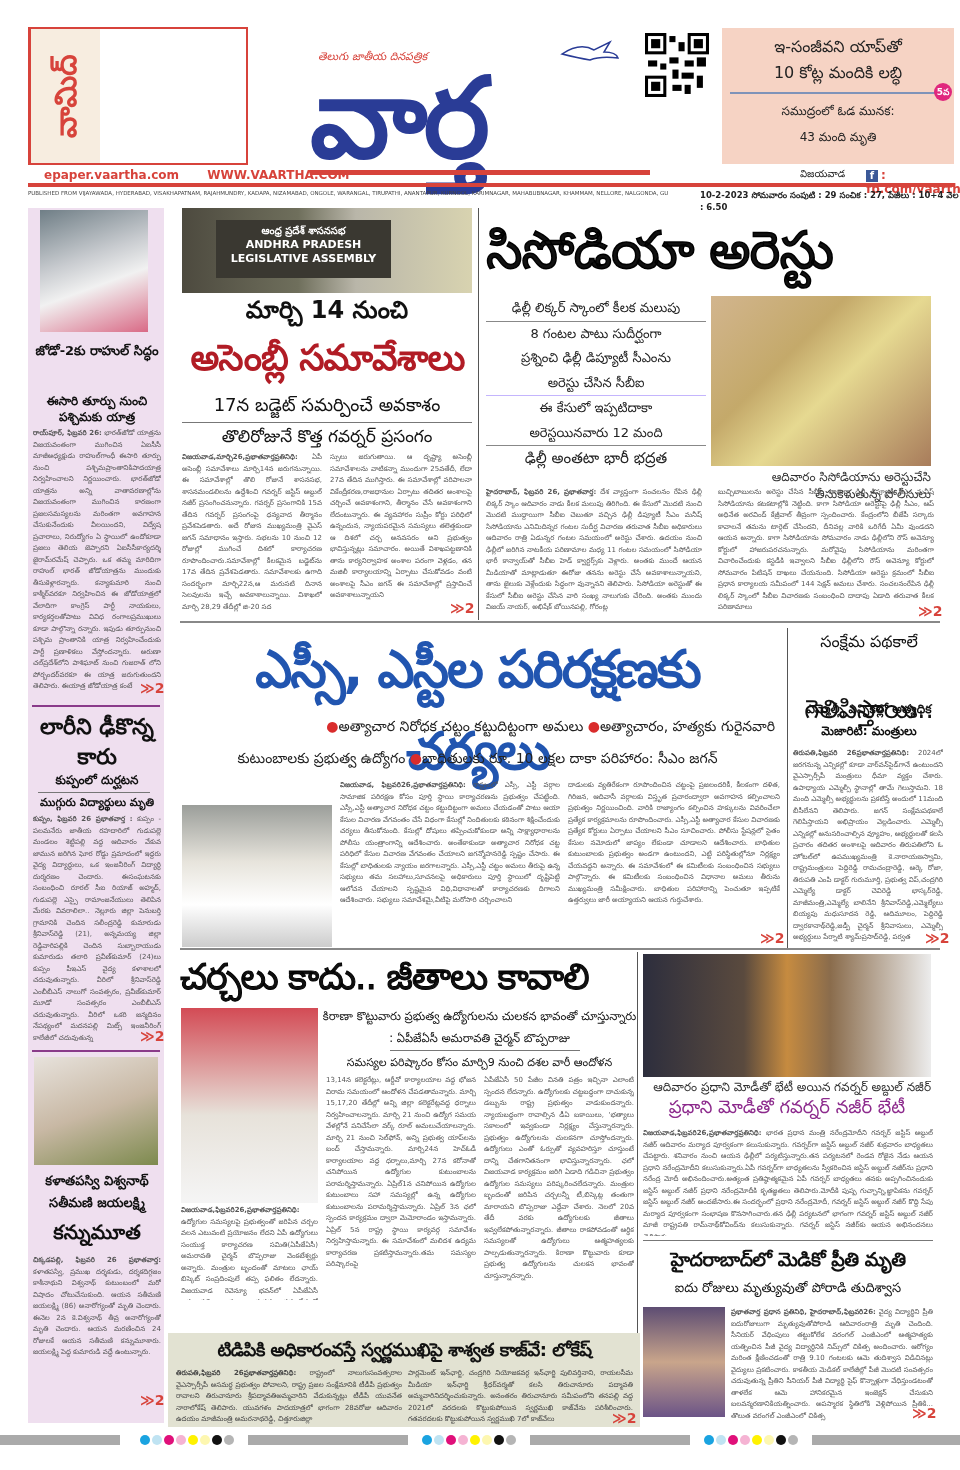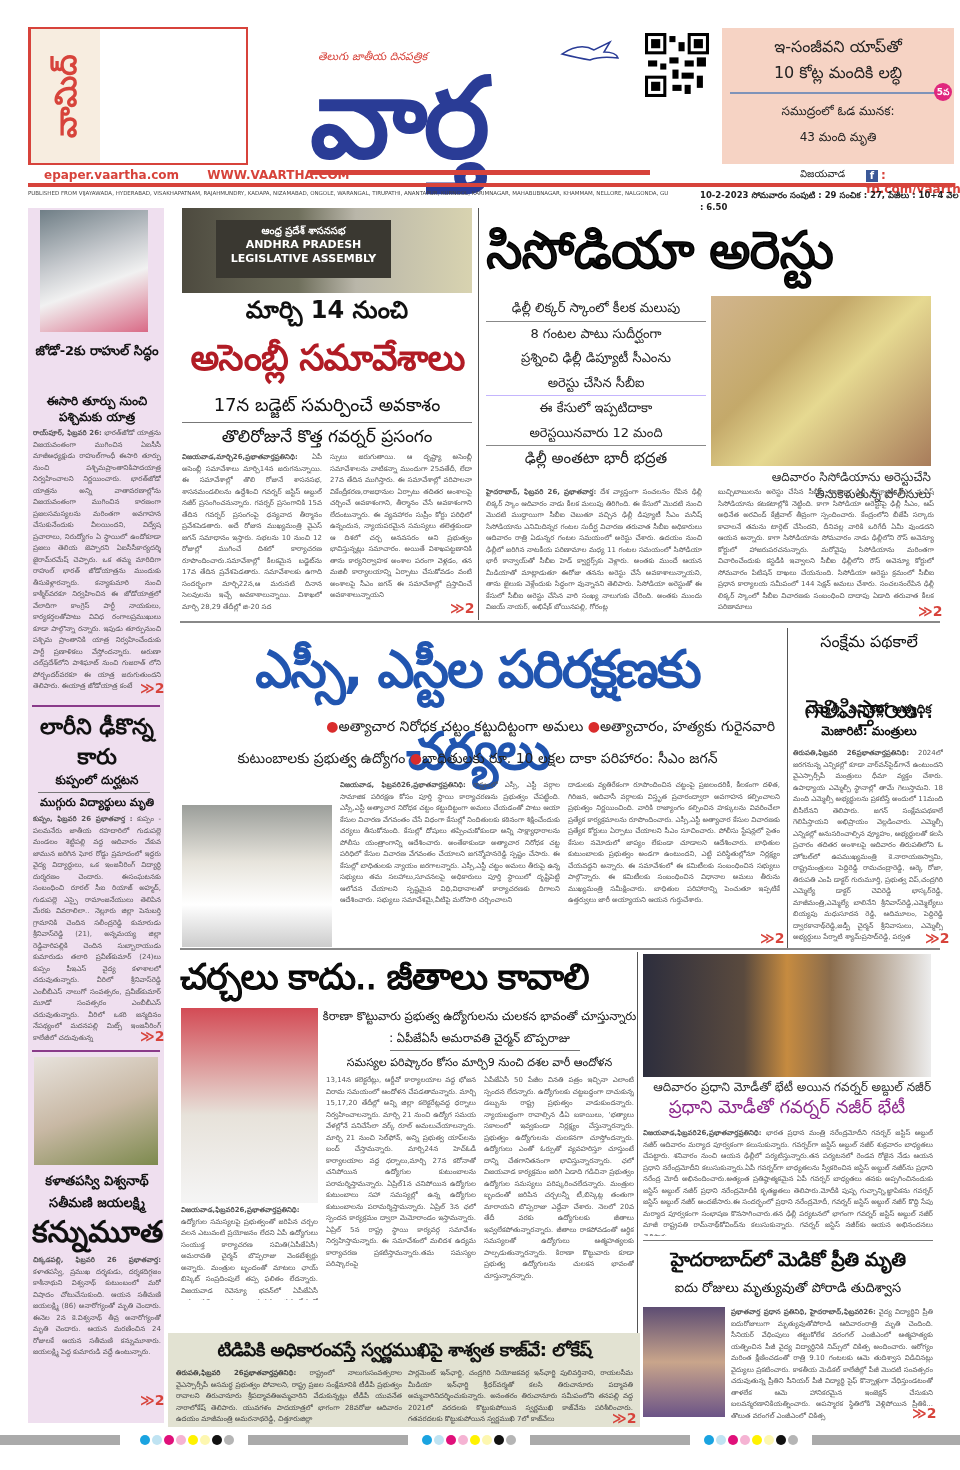--- a/index.html
+++ b/index.html
@@ -128,21 +128,21 @@
 <div class="lh" style="left:32px;top:773px;width:130px;font-size:12px">కుప్పంలో దుర్ఘటన</div>
 <div class="hrule" style="left:38px;top:792px;width:112px"></div>
 <div class="lh" style="left:32px;top:796px;width:130px;font-size:11px">ముగ్గురు విద్యార్థులు మృతి</div>
 <div class="bodytext" style="left:33px;top:814px;width:128px;height:228px"><b>కుప్పం, ఫిబ్రవరి 26 ప్రభాతవార్త :</b> <span>కుప్పం - పలమనేరు జాతీయ రహదారిలో గుడుపల్లె మండలం శెట్టిపల్లి వద్ద ఆదివారం వేకువ జామున జరిగిన ఘోర రోడ్డు ప్రమాదంలో ఇద్దరు వైద్య విద్యార్థులు, ఒక ఇంజనీరింగ్ విద్యార్థి దుర్మరణం చెందారు. ఈసంఘటనకు సంబంధించి రూరల్ సీఐ రియాజ్ అహ్మద్, గుడుపల్లె ఎస్సై రామాంజనేయులు తెలిపిన మేరకు వివరాలిలా.. నెల్లూరు జిల్లా పెనుబర్తి గ్రామానికి చెందిన సలీంద్రరెడ్డి కుమారుడు శ్రీనివాస్‌రెడ్డి (21), అన్నమయ్య జిల్లా రెడ్డివారిపల్లికి చెందిన సుబ్బారాయుడు కుమారుడు తలారి ప్రవీణ్‌కుమార్ (24)లు కుప్పం పీఇఎస్ వైద్య కళాశాలలో చదువుతున్నారు. వీరిలో శ్రీనివాస్‌రెడ్డి ఎంబీబీఎస్ నాలుగో సంవత్సరం, ప్రవీణ్‌కుమార్ మూడో సంవత్సరం ఎంబీబీఎస్ చదువుతున్నారు. వీరిలో ఒకరి జన్మదినం నేపథ్యంలో మదనపల్లి మిట్స్ ఇంజనీరింగ్ కాలేజీలో చదువుతున్న</span></div>
 <div class="abs cont" style="left:140px;top:1028px">≫2</div>
 <div class="purple-rule" style="left:32px;top:1050px;width:128px"></div>
 
 <div class="photo ph-jaya"></div>
 <div class="lh" style="left:32px;top:1170px;width:130px;font-size:13px;line-height:22px">కళాతపస్వి విశ్వనాథ్</div>
 <div class="lh" style="left:32px;top:1192px;width:130px;font-size:13px;line-height:22px">సతీమణి జయలక్ష్మి</div>
-<div class="lh" style="left:32px;top:1216px;width:130px;font-size:30px;line-height:32px">కన్నుమూత</div>
+<div class="lh" style="left:32px;top:1216px;width:130px;font-size:20px;line-height:32px">కన్నుమూత</div>
 <div class="bodytext" style="left:33px;top:1255px;width:128px;height:150px"><b>చిక్కడపల్లి, ఫిబ్రవరి 26 ప్రభాతవార్త:</b> <span>కళాతపస్వి, ప్రముఖ దర్శకుడు, దర్శకదిగ్గజం కాశీనాథుని విశ్వనాథ్ కుటుంబంలో మరో విషాదం చోటుచేసుకుంది. ఆయన సతీమణి జయలక్ష్మి (86) అనారోగ్యంతో మృతి చెందారు. ఈనెల 2న కె.విశ్వనాథ్ తీవ్ర అనారోగ్యంతో మృతి చెందారు. ఆయన మరణించిన 24 రోజులకే ఆయన సతీమణి కన్నుమూశారు. జయలక్ష్మి పెద్ద కుమారుడి వద్దే ఉంటున్నారు.</span></div>
 <div class="abs cont" style="left:140px;top:1392px">≫2</div>
 
 <div class="photo ph-assembly">
   <div class="sign">
     <div style="font-size:10px">ఆంధ్ర ప్రదేశ్ శాసనసభ</div>
     <div>ANDHRA PRADESH</div>
     <div>LEGISLATIVE ASSEMBLY</div>
   </div>
 </div>

